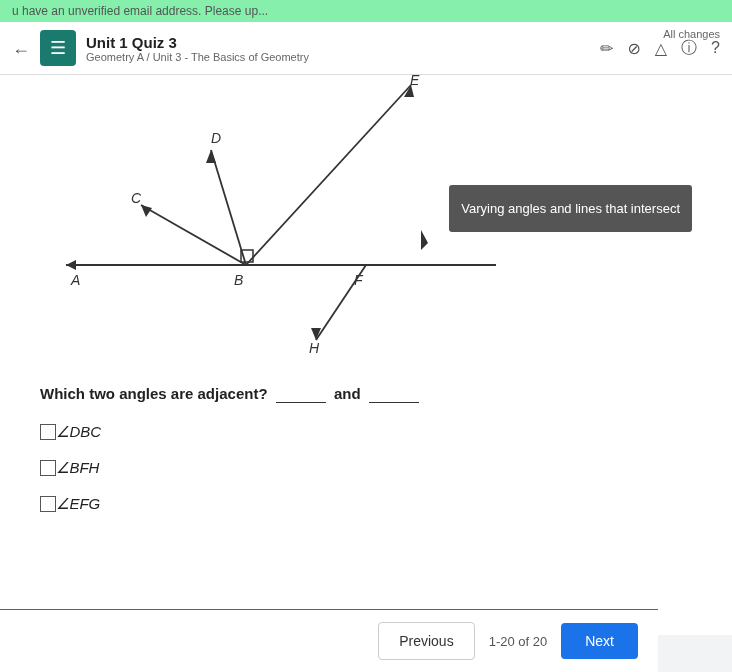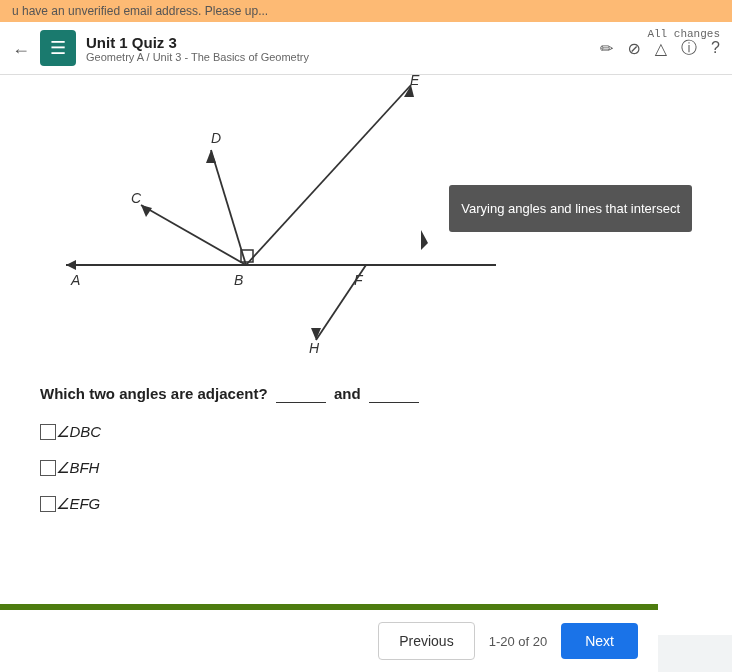--- a/index.html
+++ b/index.html
@@ -6,21 +6,21 @@
     body {
       font-family: Arial, sans-serif;
       background: #f1f3f4;
       width: 732px;
       min-height: 672px;
       overflow: hidden;
     }
 
     
     .notification-bar {
-      background: #fdba74;
+      background: #86efac;
       padding: 4px 12px;
       font-size: 12px;
       color: #555;
     }
 
     
     .header {
       background: #fff;
       display: flex;
       align-items: center;
@@ -72,21 +72,20 @@
       font-size: 16px;
       color: #555;
       cursor: pointer;
     }
     .all-changes {
       font-size: 11px;
       color: #666;
       position: absolute;
       right: 12px;
       top: 6px;
-      font-family: Liberation Mono, monospace;
     }
 
     
     .main-content {
       background: #fff;
       margin: 0;
       padding: 0 30px 20px 30px;
       min-height: 560px;
       position: relative;
     }
@@ -151,21 +150,21 @@
       font-style: italic;
     }
 
     
     .bottom-nav {
       position: fixed;
       bottom: 0;
       left: 0;
       width: 658px;
       background: #fff;
-      border-top: 6px solid #4d7c0f;
+      border-top: 1px solid #4d7c0f;
       padding: 12px 20px;
       display: flex;
       align-items: center;
       justify-content: flex-end;
       gap: 14px;
     }
     .prev-button {
       background: #fff;
       border: 1px solid #ccc;
       padding: 10px 20px;

